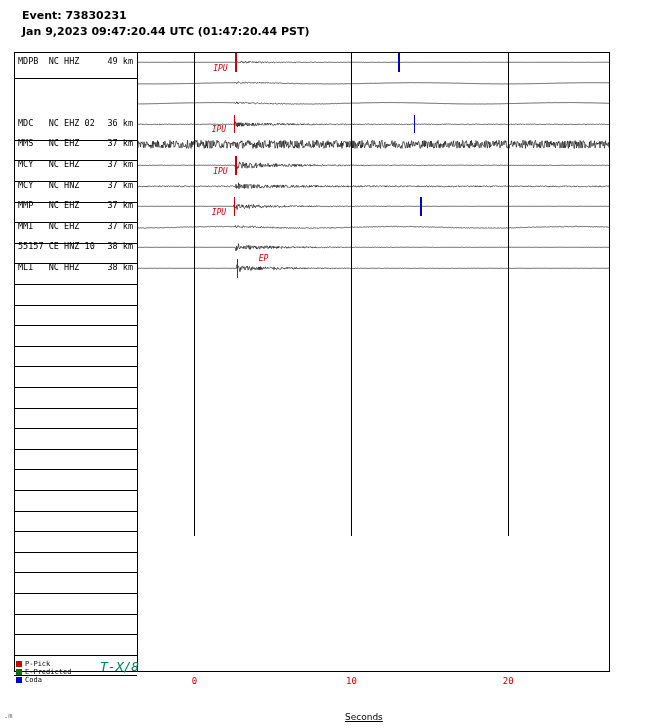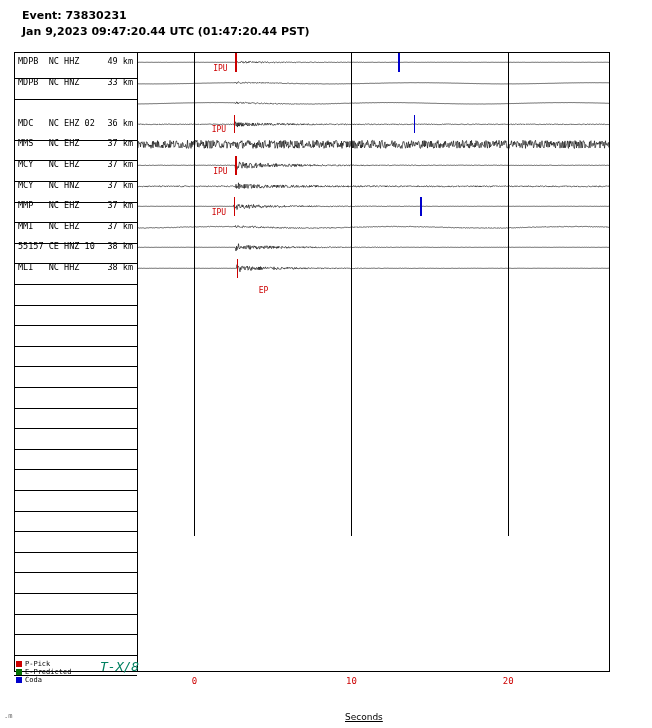--- a/index.html
+++ b/index.html
@@ -7,21 +7,21 @@
   .title-block{position:absolute;left:22px;top:8px;}
   .title-line{font-family:"DejaVu Sans",sans-serif;font-size:11px;font-weight:bold;line-height:16px;white-space:pre;}
   
   #plot-frame{position:absolute;left:14px;top:52px;width:596px;height:620px;border:1px solid #000;box-sizing:border-box;}
   
   #label-col{position:absolute;left:14px;top:52px;width:124px;height:620px;border-right:1px solid #000;box-sizing:border-box;}
   .ch-row{position:absolute;left:0;width:123px;height:27px;border-bottom:1px solid #000;box-sizing:border-box;}
   .ch-label{position:absolute;left:4px;top:4px;font-size:8.5px;white-space:pre;letter-spacing:0px;}
   .ch-dist{position:absolute;right:4px;top:4px;font-size:8.5px;white-space:pre;}
   
-  #trace-area{position:absolute;left:138px;top:52px;width:472px;height:484px;overflow:hidden;}
+  #trace-area{position:absolute;left:138px;top:52px;width:472px;height:484px;overflow:hidden;font-style:italic;}
   .vline{position:absolute;top:0;width:1px;height:620px;background:#000;}
   .trace-svg{position:absolute;left:0;}
   .pick-line{position:absolute;width:1.5px;}
   .pick-text{position:absolute;font-size:8px;color:#cc0000;font-family:"DejaVu Sans Mono",monospace;}
   
   .tick-label{position:absolute;font-size:9px;color:#cc0000;font-family:"DejaVu Sans Mono",monospace;}
   #x-axis-title{position:absolute;font-size:9px;color:#000;font-family:"DejaVu Sans",sans-serif;text-decoration:underline;}
   #tx8{position:absolute;font-size:13px;color:#008060;font-style:italic;}
   
   #legend{position:absolute;left:16px;top:660px;width:60px;}
@@ -37,24 +37,20 @@
   <div class="title-line">Event: 73830231</div>
   <div class="title-line">Jan 9,2023 09:47:20.44 UTC (01:47:20.44 PST)</div>
 </div>
 
 <div id="plot-frame"></div>
 
 <div id="label-col">
     <div class="ch-row" style="top: 0px;">
       <span class="ch-label">MDPB  NC HHZ</span>
       <span class="ch-dist">49 km</span>
-    </div>
-    <div class="ch-row" style="top: 20.6px;">
-      <span class="ch-label">MDPB  NC HNZ</span>
-      <span class="ch-dist">33 km</span>
     </div>
     <div class="ch-row" style="top: 61.8px;">
       <span class="ch-label">MDC   NC EHZ 02</span>
       <span class="ch-dist">36 km</span>
     </div>
     <div class="ch-row" style="top: 82.4px;">
       <span class="ch-label">MMS   NC EHZ</span>
       <span class="ch-dist">37 km</span>
     </div>
     <div class="ch-row" style="top: 103px;">
@@ -144,21 +140,21 @@
     <svg width="472" height="20.6" class="trace-svg" style="top: 164.8px;">
       <path d="M0.0,11.30L0.5,10.83L1.0,10.88L1.5,11.14L2.0,11.27L2.5,10.89L3.0,11.08L3.5,10.99L4.0,10.85L4.5,10.85L5.0,10.93L5.5,10.88L6.0,11.05L6.5,11.27L7.0,10.85L7.5,11.21L8.0,11.16L8.5,10.88L9.0,10.98L9.5,10.81L10.0,10.91L10.5,10.96L11.0,11.13L11.5,10.67L12.0,10.74L12.5,10.64L13.0,11.01L13.5,10.64L14.0,10.91L14.5,10.92L15.0,11.07L15.5,10.77L16.0,10.72L16.5,10.91L17.0,10.66L17.5,10.57L18.0,10.97L18.5,10.57L19.0,10.69L19.5,10.79L20.0,10.66L20.5,10.88L21.0,10.80L21.5,10.87L22.0,10.91L22.5,10.52L23.0,10.72L23.5,10.63L24.0,10.65L24.5,10.88L25.0,10.53L25.5,10.89L26.0,10.48L26.5,10.48L27.0,10.76L27.5,10.65L28.0,10.70L28.5,10.45L29.0,10.72L29.5,10.38L30.0,10.68L30.5,10.37L31.0,10.25L31.5,10.64L32.0,10.70L32.5,10.68L33.0,10.26L33.5,10.29L34.0,10.29L34.5,10.59L35.0,10.57L35.5,10.67L36.0,10.48L36.5,10.40L37.0,10.63L37.5,10.61L38.0,10.30L38.5,10.36L39.0,10.07L39.5,10.15L40.0,10.43L40.5,10.02L41.0,10.56L41.5,10.37L42.0,10.15L42.5,9.95L43.0,10.22L43.5,9.99L44.0,10.43L44.5,10.26L45.0,9.95L45.5,9.95L46.0,10.23L46.5,9.86L47.0,9.89L47.5,9.84L48.0,10.17L48.5,10.06L49.0,9.96L49.5,9.85L50.0,10.04L50.5,10.19L51.0,10.17L51.5,9.88L52.0,9.78L52.5,9.73L53.0,10.08L53.5,10.00L54.0,9.86L54.5,10.20L55.0,9.82L55.5,10.01L56.0,9.83L56.5,9.70L57.0,10.04L57.5,9.68L58.0,10.01L58.5,10.06L59.0,9.90L59.5,9.92L60.0,9.97L60.5,9.90L61.0,9.89L61.5,9.61L62.0,9.74L62.5,9.63L63.0,9.47L63.5,9.87L64.0,9.56L64.5,9.68L65.0,9.65L65.5,9.96L66.0,9.63L66.5,9.80L67.0,9.71L67.5,9.80L68.0,9.54L68.5,9.86L69.0,9.51L69.5,9.56L70.0,9.45L70.5,9.37L71.0,9.75L71.5,9.88L72.0,9.41L72.5,9.33L73.0,9.54L73.5,9.44L74.0,9.62L74.5,9.46L75.0,9.73L75.5,9.55L76.0,9.34L76.5,9.56L77.0,9.33L77.5,9.82L78.0,9.35L78.5,9.36L79.0,9.51L79.5,9.62L80.0,9.68L80.5,9.73L81.0,9.35L81.5,9.37L82.0,9.28L82.5,9.62L83.0,9.27L83.5,9.39L84.0,9.61L84.5,9.81L85.0,9.66L85.5,9.73L86.0,9.52L86.5,9.62L87.0,9.81L87.5,9.45L88.0,9.32L88.5,9.46L89.0,9.39L89.5,9.44L90.0,9.58L90.5,9.36L91.0,9.33L91.5,9.75L92.0,9.35L92.5,9.68L93.0,9.55L93.5,9.78L94.0,9.48L94.5,9.71L95.0,9.52L95.5,9.47L96.0,9.46L96.5,9.51L97.0,9.80L97.5,8.55L98.0,10.36L98.5,10.44L99.0,10.43L99.5,9.50L100.0,8.48L100.5,9.43L101.0,10.23L101.5,9.77L102.0,9.72L102.5,10.35L103.0,10.54L103.5,10.21L104.0,10.56L104.5,10.65L105.0,8.77L105.5,9.14L106.0,9.18L106.5,10.12L107.0,10.10L107.5,9.49L108.0,9.52L108.5,9.99L109.0,9.96L109.5,10.03L110.0,10.21L110.5,9.92L111.0,10.68L111.5,9.85L112.0,9.24L112.5,10.43L113.0,9.90L113.5,9.10L114.0,9.61L114.5,9.19L115.0,9.28L115.5,10.73L116.0,10.38L116.5,9.37L117.0,9.49L117.5,9.36L118.0,9.68L118.5,10.86L119.0,10.24L119.5,10.00L120.0,10.54L120.5,10.70L121.0,10.80L121.5,10.70L122.0,10.14L122.5,10.87L123.0,9.49L123.5,9.76L124.0,10.04L124.5,10.25L125.0,10.92L125.5,9.93L126.0,9.90L126.5,10.88L127.0,10.60L127.5,10.15L128.0,10.77L128.5,10.35L129.0,10.75L129.5,10.32L130.0,9.70L130.5,10.40L131.0,10.55L131.5,10.63L132.0,10.83L132.5,10.67L133.0,9.79L133.5,10.34L134.0,11.09L134.5,11.12L135.0,9.85L135.5,10.22L136.0,10.39L136.5,10.63L137.0,10.67L137.5,10.93L138.0,10.58L138.5,10.81L139.0,11.13L139.5,10.28L140.0,11.18L140.5,10.52L141.0,10.80L141.5,11.06L142.0,11.04L142.5,11.23L143.0,10.38L143.5,11.29L144.0,10.97L144.5,10.42L145.0,10.66L145.5,10.81L146.0,11.22L146.5,10.27L147.0,10.46L147.5,10.27L148.0,11.10L148.5,11.06L149.0,10.92L149.5,10.47L150.0,11.08L150.5,11.39L151.0,10.74L151.5,11.19L152.0,10.51L152.5,11.20L153.0,11.38L153.5,10.62L154.0,10.68L154.5,10.84L155.0,10.53L155.5,10.96L156.0,10.51L156.5,11.40L157.0,11.08L157.5,10.99L158.0,10.71L158.5,11.47L159.0,11.10L159.5,10.62L160.0,11.27L160.5,11.34L161.0,10.57L161.5,10.53L162.0,11.42L162.5,11.24L163.0,10.74L163.5,10.95L164.0,10.96L164.5,11.27L165.0,11.06L165.5,10.90L166.0,11.50L166.5,11.00L167.0,11.12L167.5,11.04L168.0,10.66L168.5,10.70L169.0,10.60L169.5,10.68L170.0,10.59L170.5,10.96L171.0,11.41L171.5,11.41L172.0,10.94L172.5,11.03L173.0,11.33L173.5,11.08L174.0,11.36L174.5,11.32L175.0,11.39L175.5,10.94L176.0,11.43L176.5,10.70L177.0,10.62L177.5,10.96L178.0,11.36L178.5,10.89L179.0,11.46L179.5,11.09L180.0,10.90L180.5,11.39L181.0,11.00L181.5,10.82L182.0,10.79L182.5,10.78L183.0,10.87L183.5,10.62L184.0,10.91L184.5,10.72L185.0,11.29L185.5,10.90L186.0,10.77L186.5,10.69L187.0,10.97L187.5,10.62L188.0,11.02L188.5,11.18L189.0,10.96L189.5,10.64L190.0,10.96L190.5,10.58L191.0,11.25L191.5,10.93L192.0,10.85L192.5,11.12L193.0,11.10L193.5,10.44L194.0,11.20L194.5,10.51L195.0,10.81L195.5,10.75L196.0,10.58L196.5,10.89L197.0,11.03L197.5,11.10L198.0,11.09L198.5,10.75L199.0,10.88L199.5,10.35L200.0,10.92L200.5,10.54L201.0,10.71L201.5,10.55L202.0,10.71L202.5,10.76L203.0,10.90L203.5,10.90L204.0,10.80L204.5,10.69L205.0,10.38L205.5,10.68L206.0,10.66L206.5,10.29L207.0,10.45L207.5,10.30L208.0,10.23L208.5,10.35L209.0,10.81L209.5,10.22L210.0,10.36L210.5,10.48L211.0,10.73L211.5,10.53L212.0,10.41L212.5,10.25L213.0,10.27L213.5,10.05L214.0,10.46L214.5,10.06L215.0,10.25L215.5,10.36L216.0,10.11L216.5,10.06L217.0,10.47L217.5,9.94L218.0,10.08L218.5,9.90L219.0,10.42L219.5,10.08L220.0,10.17L220.5,10.42L221.0,9.91L221.5,10.01L222.0,10.15L222.5,10.06L223.0,10.00L223.5,10.13L224.0,10.22L224.5,10.35L225.0,9.83L225.5,10.01L226.0,10.12L226.5,9.93L227.0,9.76L227.5,10.16L228.0,9.70L228.5,9.98L229.0,9.64L229.5,9.68L230.0,10.18L230.5,9.98L231.0,10.20L231.5,9.67L232.0,9.99L232.5,9.99L233.0,9.69L233.5,9.86L234.0,10.12L234.5,9.94L235.0,9.86L235.5,9.50L236.0,10.01L236.5,9.74L237.0,9.47L237.5,9.73L238.0,9.70L238.5,9.67L239.0,9.74L239.5,9.95L240.0,9.84L240.5,9.44L241.0,9.45L241.5,9.78L242.0,9.68L242.5,9.72L243.0,9.64L243.5,9.50L244.0,9.66L244.5,9.38L245.0,9.77L245.5,9.63L246.0,9.64L246.5,9.71L247.0,9.80L247.5,9.76L248.0,9.76L248.5,9.31L249.0,9.91L249.5,9.29L250.0,9.74L250.5,9.44L251.0,9.60L251.5,9.63L252.0,9.58L252.5,9.64L253.0,9.55L253.5,9.29L254.0,9.45L254.5,9.76L255.0,9.64L255.5,9.29L256.0,9.32L256.5,9.34L257.0,9.70L257.5,9.41L258.0,9.86L258.5,9.41L259.0,9.57L259.5,9.85L260.0,9.67L260.5,9.38L261.0,9.53L261.5,9.66L262.0,9.50L262.5,9.56L263.0,9.30L263.5,9.72L264.0,9.30L264.5,9.58L265.0,9.41L265.5,9.74L266.0,9.53L266.5,9.73L267.0,9.44L267.5,9.85L268.0,9.82L268.5,9.54L269.0,9.82L269.5,9.50L270.0,9.80L270.5,9.90L271.0,9.36L271.5,9.39L272.0,9.56L272.5,9.32L273.0,9.74L273.5,9.57L274.0,9.41L274.5,9.52L275.0,9.76L275.5,9.66L276.0,9.49L276.5,9.79L277.0,9.77L277.5,9.89L278.0,9.41L278.5,9.95L279.0,9.88L279.5,9.57L280.0,9.96L280.5,9.96L281.0,9.62L281.5,9.88L282.0,9.80L282.5,9.49L283.0,9.93L283.5,9.77L284.0,9.89L284.5,9.92L285.0,9.84L285.5,10.10L286.0,9.76L286.5,9.58L287.0,9.78L287.5,10.08L288.0,9.86L288.5,9.71L289.0,10.08L289.5,9.82L290.0,9.89L290.5,9.94L291.0,9.89L291.5,10.14L292.0,9.75L292.5,9.99L293.0,9.93L293.5,10.11L294.0,9.86L294.5,9.90L295.0,10.29L295.5,9.92L296.0,9.94L296.5,9.92L297.0,10.31L297.5,10.38L298.0,10.17L298.5,10.19L299.0,10.24L299.5,10.26L300.0,10.46L300.5,10.27L301.0,9.93L301.5,10.22L302.0,10.14L302.5,10.11L303.0,10.47L303.5,10.05L304.0,10.10L304.5,10.04L305.0,10.39L305.5,10.57L306.0,10.62L306.5,10.42L307.0,10.55L307.5,10.43L308.0,10.12L308.5,10.40L309.0,10.70L309.5,10.64L310.0,10.38L310.5,10.26L311.0,10.38L311.5,10.38L312.0,10.60L312.5,10.46L313.0,10.44L313.5,10.76L314.0,10.63L314.5,10.47L315.0,10.43L315.5,10.81L316.0,10.89L316.5,10.85L317.0,10.42L317.5,10.50L318.0,10.94L318.5,10.71L319.0,10.84L319.5,10.53L320.0,10.99L320.5,10.57L321.0,10.65L321.5,10.80L322.0,10.61L322.5,10.74L323.0,10.72L323.5,10.94L324.0,10.54L324.5,11.08L325.0,11.09L325.5,10.70L326.0,10.63L326.5,10.59L327.0,11.08L327.5,11.14L328.0,10.65L328.5,10.66L329.0,10.98L329.5,10.96L330.0,10.71L330.5,10.73L331.0,10.91L331.5,11.14L332.0,10.90L332.5,10.74L333.0,11.20L333.5,10.76L334.0,11.10L334.5,10.68L335.0,10.79L335.5,11.00L336.0,11.06L336.5,11.06L337.0,11.20L337.5,10.89L338.0,10.74L338.5,10.88L339.0,10.74L339.5,10.74L340.0,10.97L340.5,10.90L341.0,11.19L341.5,11.23L342.0,11.05L342.5,11.05L343.0,11.07L343.5,10.79L344.0,10.75L344.5,10.93L345.0,11.12L345.5,10.99L346.0,11.33L346.5,11.26L347.0,11.13L347.5,10.93L348.0,11.22L348.5,10.92L349.0,10.77L349.5,11.30L350.0,10.77L350.5,10.76L351.0,11.06L351.5,10.98L352.0,10.80L352.5,11.18L353.0,10.95L353.5,11.01L354.0,10.81L354.5,11.30L355.0,11.21L355.5,11.04L356.0,10.89L356.5,10.76L357.0,10.82L357.5,10.97L358.0,10.89L358.5,11.26L359.0,10.71L359.5,11.15L360.0,11.19L360.5,10.92L361.0,10.90L361.5,11.24L362.0,10.91L362.5,10.72L363.0,10.99L363.5,11.21L364.0,11.15L364.5,11.20L365.0,11.20L365.5,11.03L366.0,10.76L366.5,11.03L367.0,10.68L367.5,11.16L368.0,11.11L368.5,10.73L369.0,10.57L369.5,11.04L370.0,10.94L370.5,10.67L371.0,10.63L371.5,10.66L372.0,11.05L372.5,10.51L373.0,10.91L373.5,10.86L374.0,10.90L374.5,10.90L375.0,10.52L375.5,10.91L376.0,10.52L376.5,10.69L377.0,10.79L377.5,10.94L378.0,10.53L378.5,10.53L379.0,10.73L379.5,10.68L380.0,10.80L380.5,10.56L381.0,10.82L381.5,10.77L382.0,10.78L382.5,10.30L383.0,10.37L383.5,10.69L384.0,10.75L384.5,10.29L385.0,10.69L385.5,10.54L386.0,10.46L386.5,10.52L387.0,10.48L387.5,10.51L388.0,10.44L388.5,10.45L389.0,10.38L389.5,10.36L390.0,10.45L390.5,10.15L391.0,10.43L391.5,10.11L392.0,10.07L392.5,10.30L393.0,10.42L393.5,10.54L394.0,10.19L394.5,9.98L395.0,10.36L395.5,9.92L396.0,10.02L396.5,10.23L397.0,10.30L397.5,10.41L398.0,10.34L398.5,9.88L399.0,9.86L399.5,10.06L400.0,10.03L400.5,10.12L401.0,10.05L401.5,10.06L402.0,10.13L402.5,10.09L403.0,9.90L403.5,10.04L404.0,9.77L404.5,9.78L405.0,9.89L405.5,9.95L406.0,9.91L406.5,9.84L407.0,9.66L407.5,9.71L408.0,9.62L408.5,10.13L409.0,9.91L409.5,10.08L410.0,10.00L410.5,9.97L411.0,9.65L411.5,9.90L412.0,10.03L412.5,9.59L413.0,9.51L413.5,9.68L414.0,9.78L414.5,9.92L415.0,9.99L415.5,9.72L416.0,10.00L416.5,9.85L417.0,9.51L417.5,9.76L418.0,9.92L418.5,9.97L419.0,9.41L419.5,9.83L420.0,9.74L420.5,9.81L421.0,9.46L421.5,9.39L422.0,9.75L422.5,9.65L423.0,9.52L423.5,9.80L424.0,9.57L424.5,9.89L425.0,9.57L425.5,9.86L426.0,9.69L426.5,9.37L427.0,9.42L427.5,9.58L428.0,9.33L428.5,9.41L429.0,9.32L429.5,9.57L430.0,9.79L430.5,9.83L431.0,9.78L431.5,9.44L432.0,9.64L432.5,9.64L433.0,9.72L433.5,9.79L434.0,9.70L434.5,9.74L435.0,9.59L435.5,9.68L436.0,9.27L436.5,9.55L437.0,9.59L437.5,9.31L438.0,9.64L438.5,9.30L439.0,9.54L439.5,9.51L440.0,9.49L440.5,9.76L441.0,9.82L441.5,9.61L442.0,9.82L442.5,9.52L443.0,9.86L443.5,9.31L444.0,9.63L444.5,9.75L445.0,9.45L445.5,9.49L446.0,9.43L446.5,9.45L447.0,9.80L447.5,9.40L448.0,9.88L448.5,9.41L449.0,9.89L449.5,9.51L450.0,9.83L450.5,9.79L451.0,9.86L451.5,9.42L452.0,9.81L452.5,9.88L453.0,9.46L453.5,9.53L454.0,9.74L454.5,9.97L455.0,9.94L455.5,9.86L456.0,9.72L456.5,9.62L457.0,9.93L457.5,9.86L458.0,9.92L458.5,9.59L459.0,9.73L459.5,9.92L460.0,9.59L460.5,9.65L461.0,9.88L461.5,9.96L462.0,9.96L462.5,9.73L463.0,9.78L463.5,9.82L464.0,10.03L464.5,9.71L465.0,9.90L465.5,10.10L466.0,10.14L466.5,10.02L467.0,10.23L467.5,9.75L468.0,10.26L468.5,9.86L469.0,10.29L469.5,10.07L470.0,9.87L470.5,10.34L471.0,9.89L471.5,10.09L472.0,10.23" fill="none" stroke="#000" stroke-width="0.6"></path>
     </svg>
     <svg width="472" height="20.6" class="trace-svg" style="top: 185.4px;">
       <path d="M0.0,10.31L0.5,10.40L1.0,10.25L1.5,10.23L2.0,10.30L2.5,10.40L3.0,10.40L3.5,10.32L4.0,10.27L4.5,10.38L5.0,10.23L5.5,10.40L6.0,10.28L6.5,10.19L7.0,10.38L7.5,10.19L8.0,10.25L8.5,10.32L9.0,10.25L9.5,10.32L10.0,10.21L10.5,10.26L11.0,10.24L11.5,10.38L12.0,10.29L12.5,10.41L13.0,10.34L13.5,10.32L14.0,10.35L14.5,10.38L15.0,10.28L15.5,10.40L16.0,10.25L16.5,10.32L17.0,10.27L17.5,10.28L18.0,10.38L18.5,10.25L19.0,10.38L19.5,10.35L20.0,10.30L20.5,10.29L21.0,10.40L21.5,10.35L22.0,10.33L22.5,10.37L23.0,10.40L23.5,10.31L24.0,10.27L24.5,10.20L25.0,10.31L25.5,10.32L26.0,10.19L26.5,10.26L27.0,10.21L27.5,10.27L28.0,10.26L28.5,10.32L29.0,10.22L29.5,10.21L30.0,10.38L30.5,10.38L31.0,10.21L31.5,10.19L32.0,10.34L32.5,10.33L33.0,10.39L33.5,10.36L34.0,10.28L34.5,10.33L35.0,10.30L35.5,10.34L36.0,10.20L36.5,10.23L37.0,10.24L37.5,10.34L38.0,10.36L38.5,10.31L39.0,10.40L39.5,10.34L40.0,10.40L40.5,10.20L41.0,10.28L41.5,10.41L42.0,10.38L42.5,10.29L43.0,10.26L43.5,10.21L44.0,10.20L44.5,10.33L45.0,10.29L45.5,10.27L46.0,10.25L46.5,10.38L47.0,10.34L47.5,10.35L48.0,10.33L48.5,10.19L49.0,10.28L49.5,10.19L50.0,10.23L50.5,10.20L51.0,10.35L51.5,10.26L52.0,10.20L52.5,10.30L53.0,10.25L53.5,10.34L54.0,10.38L54.5,10.38L55.0,10.37L55.5,10.29L56.0,10.24L56.5,10.35L57.0,10.33L57.5,10.19L58.0,10.37L58.5,10.25L59.0,10.32L59.5,10.36L60.0,10.24L60.5,10.25L61.0,10.36L61.5,10.21L62.0,10.39L62.5,10.31L63.0,10.25L63.5,10.21L64.0,10.22L64.5,10.33L65.0,10.37L65.5,10.39L66.0,10.33L66.5,10.32L67.0,10.20L67.5,10.34L68.0,10.26L68.5,10.31L69.0,10.39L69.5,10.36L70.0,10.37L70.5,10.31L71.0,10.37L71.5,10.31L72.0,10.22L72.5,10.28L73.0,10.36L73.5,10.34L74.0,10.22L74.5,10.30L75.0,10.35L75.5,10.27L76.0,10.24L76.5,10.34L77.0,10.27L77.5,10.22L78.0,10.37L78.5,10.21L79.0,10.20L79.5,10.39L80.0,10.31L80.5,10.24L81.0,10.36L81.5,10.22L82.0,10.30L82.5,10.38L83.0,10.33L83.5,10.27L84.0,10.36L84.5,10.25L85.0,10.22L85.5,10.29L86.0,10.27L86.5,10.21L87.0,10.22L87.5,10.36L88.0,10.41L88.5,10.29L89.0,10.23L89.5,10.38L90.0,10.35L90.5,10.33L91.0,10.25L91.5,10.23L92.0,10.22L92.5,10.34L93.0,10.33L93.5,10.33L94.0,10.38L94.5,10.31L95.0,10.32L95.5,10.32L96.0,10.34L96.5,10.31L97.0,10.39L97.5,11.07L98.0,14.03L98.5,9.20L99.0,12.80L99.5,10.43L100.0,10.48L100.5,6.68L101.0,10.61L101.5,11.98L102.0,10.62L102.5,10.70L103.0,9.16L103.5,10.54L104.0,10.20L104.5,10.42L105.0,11.36L105.5,9.51L106.0,11.61L106.5,9.82L107.0,8.98L107.5,10.39L108.0,12.07L108.5,9.41L109.0,8.40L109.5,8.95L110.0,10.52L110.5,8.42L111.0,11.51L111.5,12.26L112.0,8.48L112.5,12.32L113.0,10.01L113.5,10.26L114.0,9.05L114.5,9.32L115.0,10.76L115.5,11.29L116.0,8.77L116.5,10.00L117.0,9.12L117.5,10.73L118.0,9.45L118.5,12.12L119.0,10.29L119.5,11.69L120.0,11.42L120.5,10.45L121.0,9.27L121.5,11.97L122.0,11.81L122.5,10.10L123.0,9.04L123.5,10.52L124.0,9.40L124.5,10.21L125.0,10.92L125.5,9.79L126.0,11.83L126.5,9.51L127.0,8.82L127.5,9.98L128.0,10.88L128.5,8.93L129.0,8.80L129.5,9.11L130.0,11.66L130.5,10.58L131.0,11.18L131.5,8.96L132.0,11.01L132.5,9.30L133.0,8.93L133.5,11.64L134.0,10.99L134.5,9.68L135.0,8.99L135.5,11.32L136.0,9.23L136.5,10.99L137.0,10.36L137.5,10.39L138.0,9.75L138.5,11.43L139.0,9.87L139.5,11.18L140.0,9.26L140.5,11.09L141.0,9.45L141.5,10.00L142.0,10.38L142.5,10.90L143.0,11.17L143.5,11.43L144.0,9.20L144.5,10.20L145.0,10.45L145.5,10.26L146.0,10.76L146.5,10.81L147.0,9.74L147.5,9.71L148.0,9.70L148.5,11.27L149.0,10.10L149.5,10.82L150.0,11.26L150.5,9.79L151.0,9.76L151.5,11.03L152.0,11.21L152.5,10.80L153.0,9.89L153.5,10.31L154.0,9.91L154.5,9.55L155.0,10.36L155.5,9.55L156.0,9.61L156.5,10.87L157.0,10.09L157.5,10.71L158.0,10.69L158.5,10.21L159.0,9.67L159.5,10.46L160.0,10.85L160.5,10.24L161.0,9.59L161.5,10.60L162.0,10.99L162.5,10.16L163.0,10.14L163.5,9.92L164.0,10.68L164.5,10.33L165.0,9.54L165.5,10.63L166.0,9.79L166.5,10.96L167.0,10.73L167.5,10.25L168.0,10.59L168.5,9.63L169.0,9.86L169.5,10.41L170.0,9.74L170.5,10.59L171.0,10.52L171.5,9.89L172.0,9.76L172.5,9.67L173.0,10.75L173.5,10.47L174.0,9.80L174.5,10.71L175.0,10.69L175.5,9.95L176.0,10.69L176.5,10.09L177.0,10.89L177.5,9.90L178.0,9.74L178.5,10.70L179.0,10.51L179.5,10.79L180.0,10.22L180.5,10.31L181.0,10.44L181.5,10.63L182.0,10.82L182.5,10.52L183.0,10.09L183.5,10.06L184.0,10.19L184.5,10.65L185.0,10.63L185.5,9.96L186.0,10.71L186.5,10.58L187.0,10.12L187.5,10.38L188.0,10.44L188.5,10.64L189.0,10.47L189.5,10.19L190.0,10.12L190.5,10.53L191.0,9.86L191.5,9.85L192.0,10.03L192.5,9.88L193.0,10.22L193.5,10.64L194.0,10.45L194.5,10.24L195.0,9.98L195.5,10.03L196.0,10.67L196.5,10.08L197.0,10.28L197.5,9.88L198.0,10.72L198.5,10.50L199.0,10.59L199.5,10.22L200.0,10.21L200.5,9.94L201.0,10.67L201.5,10.02L202.0,10.18L202.5,10.05L203.0,10.24L203.5,9.90L204.0,10.46L204.5,10.41L205.0,9.99L205.5,10.44L206.0,10.11L206.5,10.67L207.0,10.16L207.5,9.99L208.0,10.61L208.5,10.02L209.0,10.15L209.5,10.40L210.0,10.54L210.5,10.28L211.0,10.32L211.5,10.40L212.0,10.27L212.5,10.15L213.0,10.09L213.5,10.23L214.0,10.00L214.5,10.50L215.0,10.11L215.5,10.44L216.0,10.16L216.5,10.30L217.0,10.56L217.5,10.10L218.0,9.98L218.5,10.31L219.0,10.29L219.5,10.19L220.0,10.08L220.5,10.57L221.0,10.16L221.5,10.13L222.0,10.20L222.5,10.56L223.0,10.31L223.5,10.26L224.0,10.48L224.5,10.18L225.0,10.12L225.5,10.26L226.0,10.58L226.5,10.12L227.0,10.58L227.5,10.20L228.0,10.05L228.5,10.55L229.0,10.22L229.5,10.36L230.0,10.53L230.5,10.21L231.0,10.51L231.5,10.36L232.0,10.06L232.5,10.56L233.0,10.39L233.5,10.45L234.0,10.26L234.5,10.13L235.0,10.10L235.5,10.37L236.0,10.30L236.5,10.13L237.0,10.28L237.5,10.05L238.0,10.23L238.5,10.51L239.0,10.40L239.5,10.07L240.0,10.10L240.5,10.52L241.0,10.45L241.5,10.16L242.0,10.29L242.5,10.53L243.0,10.12L243.5,10.24L244.0,10.43L244.5,10.38L245.0,10.14L245.5,10.41L246.0,10.39L246.5,10.34L247.0,10.41L247.5,10.49L248.0,10.29L248.5,10.09L249.0,10.23L249.5,10.26L250.0,10.15L250.5,10.39L251.0,10.24L251.5,10.43L252.0,10.50L252.5,10.13L253.0,10.24L253.5,10.23L254.0,10.33L254.5,10.50L255.0,10.35L255.5,10.42L256.0,10.31L256.5,10.36L257.0,10.48L257.5,10.34L258.0,10.40L258.5,10.18L259.0,10.20L259.5,10.26L260.0,10.35L260.5,10.26L261.0,10.29L261.5,10.44L262.0,10.41L262.5,10.13L263.0,10.24L263.5,10.14L264.0,10.22L264.5,10.39L265.0,10.43L265.5,10.31L266.0,10.37L266.5,10.27L267.0,10.14L267.5,10.31L268.0,10.17L268.5,10.21L269.0,10.27L269.5,10.20L270.0,10.29L270.5,10.21L271.0,10.29L271.5,10.35L272.0,10.42L272.5,10.30L273.0,10.13L273.5,10.24L274.0,10.20L274.5,10.31L275.0,10.26L275.5,10.20L276.0,10.47L276.5,10.23L277.0,10.33L277.5,10.42L278.0,10.20L278.5,10.32L279.0,10.44L279.5,10.26L280.0,10.26L280.5,10.28L281.0,10.18L281.5,10.46L282.0,10.39L282.5,10.37L283.0,10.20L283.5,10.21L284.0,10.44L284.5,10.32L285.0,10.40L285.5,10.23L286.0,10.27L286.5,10.15L287.0,10.40L287.5,10.16L288.0,10.27L288.5,10.31L289.0,10.37L289.5,10.18L290.0,10.21L290.5,10.30L291.0,10.23L291.5,10.34L292.0,10.19L292.5,10.41L293.0,10.37L293.5,10.37L294.0,10.26L294.5,10.19L295.0,10.16L295.5,10.40L296.0,10.21L296.5,10.43L297.0,10.42L297.5,10.42L298.0,10.19L298.5,10.45L299.0,10.39L299.5,10.42L300.0,10.39L300.5,10.32L301.0,10.19L301.5,10.44L302.0,10.34L302.5,10.34L303.0,10.36L303.5,10.34L304.0,10.20L304.5,10.22L305.0,10.34L305.5,10.25L306.0,10.41L306.5,10.31L307.0,10.28L307.5,10.25L308.0,10.39L308.5,10.44L309.0,10.43L309.5,10.23L310.0,10.23L310.5,10.21L311.0,10.21L311.5,10.44L312.0,10.24L312.5,10.24L313.0,10.24L313.5,10.25L314.0,10.20L314.5,10.32L315.0,10.30L315.5,10.35L316.0,10.33L316.5,10.37L317.0,10.35L317.5,10.27L318.0,10.20L318.5,10.41L319.0,10.28L319.5,10.27L320.0,10.43L320.5,10.40L321.0,10.25L321.5,10.43L322.0,10.39L322.5,10.30L323.0,10.21L323.5,10.17L324.0,10.22L324.5,10.26L325.0,10.41L325.5,10.38L326.0,10.18L326.5,10.42L327.0,10.23L327.5,10.21L328.0,10.24L328.5,10.20L329.0,10.42L329.5,10.37L330.0,10.39L330.5,10.30L331.0,10.31L331.5,10.18L332.0,10.42L332.5,10.25L333.0,10.31L333.5,10.43L334.0,10.38L334.5,10.42L335.0,10.25L335.5,10.40L336.0,10.35L336.5,10.30L337.0,10.27L337.5,10.27L338.0,10.41L338.5,10.30L339.0,10.23L339.5,10.38L340.0,10.20L340.5,10.31L341.0,10.28L341.5,10.29L342.0,10.24L342.5,10.26L343.0,10.40L343.5,10.41L344.0,10.39L344.5,10.37L345.0,10.31L345.5,10.39L346.0,10.32L346.5,10.24L347.0,10.20L347.5,10.29L348.0,10.34L348.5,10.29L349.0,10.29L349.5,10.32L350.0,10.32L350.5,10.37L351.0,10.18L351.5,10.26L352.0,10.40L352.5,10.40L353.0,10.38L353.5,10.21L354.0,10.38L354.5,10.34L355.0,10.42L355.5,10.28L356.0,10.36L356.5,10.30L357.0,10.40L357.5,10.34L358.0,10.42L358.5,10.31L359.0,10.18L359.5,10.21L360.0,10.30L360.5,10.38L361.0,10.23L361.5,10.19L362.0,10.27L362.5,10.33L363.0,10.35L363.5,10.29L364.0,10.19L364.5,10.42L365.0,10.21L365.5,10.19L366.0,10.30L366.5,10.37L367.0,10.21L367.5,10.23L368.0,10.19L368.5,10.41L369.0,10.37L369.5,10.23L370.0,10.26L370.5,10.30L371.0,10.41L371.5,10.20L372.0,10.29L372.5,10.38L373.0,10.20L373.5,10.24L374.0,10.38L374.5,10.22L375.0,10.23L375.5,10.33L376.0,10.20L376.5,10.36L377.0,10.39L377.5,10.27L378.0,10.24L378.5,10.27L379.0,10.27L379.5,10.28L380.0,10.24L380.5,10.28L381.0,10.31L381.5,10.22L382.0,10.25L382.5,10.27L383.0,10.38L383.5,10.36L384.0,10.30L384.5,10.22L385.0,10.24L385.5,10.27L386.0,10.35L386.5,10.27L387.0,10.37L387.5,10.34L388.0,10.31L388.5,10.22L389.0,10.23L389.5,10.26L390.0,10.32L390.5,10.31L391.0,10.36L391.5,10.20L392.0,10.21L392.5,10.25L393.0,10.28L393.5,10.40L394.0,10.19L394.5,10.32L395.0,10.33L395.5,10.37L396.0,10.30L396.5,10.21L397.0,10.37L397.5,10.27L398.0,10.40L398.5,10.30L399.0,10.33L399.5,10.28L400.0,10.25L400.5,10.34L401.0,10.26L401.5,10.34L402.0,10.34L402.5,10.33L403.0,10.33L403.5,10.38L404.0,10.30L404.5,10.20L405.0,10.39L405.5,10.25L406.0,10.37L406.5,10.27L407.0,10.19L407.5,10.26L408.0,10.21L408.5,10.27L409.0,10.30L409.5,10.38L410.0,10.23L410.5,10.27L411.0,10.39L411.5,10.29L412.0,10.38L412.5,10.41L413.0,10.21L413.5,10.39L414.0,10.30L414.5,10.40L415.0,10.20L415.5,10.28L416.0,10.27L416.5,10.23L417.0,10.25L417.5,10.34L418.0,10.28L418.5,10.22L419.0,10.33L419.5,10.30L420.0,10.21L420.5,10.26L421.0,10.24L421.5,10.19L422.0,10.28L422.5,10.25L423.0,10.32L423.5,10.32L424.0,10.40L424.5,10.21L425.0,10.32L425.5,10.21L426.0,10.32L426.5,10.30L427.0,10.24L427.5,10.36L428.0,10.29L428.5,10.24L429.0,10.35L429.5,10.37L430.0,10.36L430.5,10.34L431.0,10.34L431.5,10.29L432.0,10.36L432.5,10.30L433.0,10.28L433.5,10.33L434.0,10.39L434.5,10.23L435.0,10.27L435.5,10.22L436.0,10.39L436.5,10.28L437.0,10.36L437.5,10.34L438.0,10.21L438.5,10.32L439.0,10.22L439.5,10.22L440.0,10.27L440.5,10.29L441.0,10.22L441.5,10.22L442.0,10.31L442.5,10.41L443.0,10.32L443.5,10.37L444.0,10.39L444.5,10.22L445.0,10.33L445.5,10.40L446.0,10.32L446.5,10.19L447.0,10.29L447.5,10.35L448.0,10.21L448.5,10.20L449.0,10.39L449.5,10.41L450.0,10.21L450.5,10.19L451.0,10.37L451.5,10.41L452.0,10.21L452.5,10.37L453.0,10.32L453.5,10.22L454.0,10.20L454.5,10.29L455.0,10.23L455.5,10.27L456.0,10.27L456.5,10.28L457.0,10.33L457.5,10.41L458.0,10.33L458.5,10.39L459.0,10.40L459.5,10.33L460.0,10.30L460.5,10.23L461.0,10.38L461.5,10.31L462.0,10.38L462.5,10.41L463.0,10.26L463.5,10.38L464.0,10.21L464.5,10.27L465.0,10.28L465.5,10.28L466.0,10.29L466.5,10.30L467.0,10.28L467.5,10.26L468.0,10.41L468.5,10.21L469.0,10.27L469.5,10.36L470.0,10.32L470.5,10.36L471.0,10.38L471.5,10.41L472.0,10.34" fill="none" stroke="#000" stroke-width="0.6"></path>
     </svg>
     <svg width="472" height="20.6" class="trace-svg" style="top: 206px;">
       <path d="M0.0,10.32L0.5,10.38L1.0,10.20L1.5,10.22L2.0,10.29L2.5,10.30L3.0,10.21L3.5,10.22L4.0,10.34L4.5,10.40L5.0,10.36L5.5,10.25L6.0,10.31L6.5,10.27L7.0,10.31L7.5,10.35L8.0,10.32L8.5,10.39L9.0,10.39L9.5,10.33L10.0,10.21L10.5,10.40L11.0,10.21L11.5,10.23L12.0,10.29L12.5,10.32L13.0,10.34L13.5,10.25L14.0,10.36L14.5,10.34L15.0,10.34L15.5,10.31L16.0,10.23L16.5,10.28L17.0,10.39L17.5,10.22L18.0,10.22L18.5,10.31L19.0,10.33L19.5,10.38L20.0,10.32L20.5,10.36L21.0,10.24L21.5,10.23L22.0,10.31L22.5,10.25L23.0,10.21L23.5,10.28L24.0,10.30L24.5,10.25L25.0,10.28L25.5,10.22L26.0,10.34L26.5,10.34L27.0,10.35L27.5,10.28L28.0,10.30L28.5,10.31L29.0,10.34L29.5,10.30L30.0,10.21L30.5,10.28L31.0,10.23L31.5,10.22L32.0,10.21L32.5,10.23L33.0,10.23L33.5,10.35L34.0,10.33L34.5,10.28L35.0,10.35L35.5,10.39L36.0,10.37L36.5,10.26L37.0,10.25L37.5,10.35L38.0,10.27L38.5,10.25L39.0,10.32L39.5,10.39L40.0,10.21L40.5,10.33L41.0,10.22L41.5,10.31L42.0,10.36L42.5,10.33L43.0,10.32L43.5,10.31L44.0,10.26L44.5,10.34L45.0,10.23L45.5,10.27L46.0,10.22L46.5,10.31L47.0,10.30L47.5,10.35L48.0,10.20L48.5,10.23L49.0,10.24L49.5,10.38L50.0,10.37L50.5,10.34L51.0,10.22L51.5,10.40L52.0,10.27L52.5,10.27L53.0,10.29L53.5,10.34L54.0,10.24L54.5,10.33L55.0,10.39L55.5,10.37L56.0,10.28L56.5,10.28L57.0,10.38L57.5,10.25L58.0,10.27L58.5,10.29L59.0,10.26L59.5,10.33L60.0,10.38L60.5,10.23L61.0,10.37L61.5,10.22L62.0,10.33L62.5,10.36L63.0,10.36L63.5,10.34L64.0,10.21L64.5,10.31L65.0,10.21L65.5,10.28L66.0,10.38L66.5,10.39L67.0,10.24L67.5,10.28L68.0,10.34L68.5,10.37L69.0,10.28L69.5,10.29L70.0,10.31L70.5,10.38L71.0,10.27L71.5,10.38L72.0,10.34L72.5,10.30L73.0,10.39L73.5,10.23L74.0,10.34L74.5,10.21L75.0,10.32L75.5,10.27L76.0,10.35L76.5,10.35L77.0,10.39L77.5,10.23L78.0,10.36L78.5,10.31L79.0,10.28L79.5,10.38L80.0,10.25L80.5,10.38L81.0,10.29L81.5,10.24L82.0,10.39L82.5,10.38L83.0,10.22L83.5,10.22L84.0,10.31L84.5,10.33L85.0,10.38L85.5,10.23L86.0,10.39L86.5,10.25L87.0,10.25L87.5,10.25L88.0,10.38L88.5,10.23L89.0,10.40L89.5,10.33L90.0,10.22L90.5,10.36L91.0,10.40L91.5,10.32L92.0,10.30L92.5,10.26L93.0,10.23L93.5,10.38L94.0,10.38L94.5,10.32L95.0,10.25L95.5,10.31L96.0,10.38L96.5,10.36L97.0,10.21L97.5,10.32L98.0,10.35L98.5,10.27L99.0,6.67L99.5,10.60L100.0,8.14L100.5,8.33L101.0,9.46L101.5,11.95L102.0,13.83L102.5,9.60L103.0,11.69L103.5,8.60L104.0,8.74L104.5,8.28L105.0,10.48L105.5,10.04L106.0,8.55L106.5,9.73L107.0,12.02L107.5,9.38L108.0,8.76L108.5,8.58L109.0,9.74L109.5,8.13L110.0,12.18L110.5,11.65L111.0,8.94L111.5,8.53L112.0,11.07L112.5,11.19L113.0,12.62L113.5,9.58L114.0,11.55L114.5,8.83L115.0,9.09L115.5,10.52L116.0,10.99L116.5,9.71L117.0,11.55L117.5,10.49L118.0,11.55L118.5,9.44L119.0,10.32L119.5,10.11L120.0,11.73L120.5,8.94L121.0,11.71L121.5,9.10L122.0,12.01L122.5,8.57L123.0,11.32L123.5,9.47L124.0,11.72L124.5,10.27L125.0,10.38L125.5,9.25L126.0,10.66L126.5,10.06L127.0,10.17L127.5,8.87L128.0,10.45L128.5,10.99L129.0,10.30L129.5,9.40L130.0,10.47L130.5,10.03L131.0,10.02L131.5,9.98L132.0,9.53L132.5,9.25L133.0,9.54L133.5,9.71L134.0,9.33L134.5,10.62L135.0,10.57L135.5,11.44L136.0,8.83L136.5,11.29L137.0,11.06L137.5,10.02L138.0,11.17L138.5,11.44L139.0,11.41L139.5,9.69L140.0,9.45L140.5,10.82L141.0,11.20L141.5,11.16L142.0,10.97L142.5,11.10L143.0,11.39L143.5,9.44L144.0,9.17L144.5,9.85L145.0,10.05L145.5,10.66L146.0,9.89L146.5,11.13L147.0,10.04L147.5,10.33L148.0,9.62L148.5,9.77L149.0,10.78L149.5,9.21L150.0,10.30L150.5,9.61L151.0,10.36L151.5,9.60L152.0,9.36L152.5,10.45L153.0,10.19L153.5,9.88L154.0,9.28L154.5,10.67L155.0,10.23L155.5,11.22L156.0,11.19L156.5,9.56L157.0,10.10L157.5,11.04L158.0,9.36L158.5,9.60L159.0,10.81L159.5,9.94L160.0,10.82L160.5,10.83L161.0,10.18L161.5,10.54L162.0,9.50L162.5,9.90L163.0,10.68L163.5,10.21L164.0,11.09L164.5,10.11L165.0,10.37L165.5,10.35L166.0,9.60L166.5,11.00L167.0,10.35L167.5,9.88L168.0,11.09L168.5,10.34L169.0,10.78L169.5,10.72L170.0,9.58L170.5,9.95L171.0,10.36L171.5,10.31L172.0,10.36L172.5,10.61L173.0,9.77L173.5,9.99L174.0,10.37L174.5,10.24L175.0,9.93L175.5,10.16L176.0,10.54L176.5,10.33L177.0,10.33L177.5,10.28L178.0,10.77L178.5,10.09L179.0,10.64L179.5,9.69L180.0,10.40L180.5,10.07L181.0,10.00L181.5,10.19L182.0,9.96L182.5,9.85L183.0,10.56L183.5,10.75L184.0,9.87L184.5,10.40L185.0,9.96L185.5,10.61L186.0,10.58L186.5,9.82L187.0,9.95L187.5,10.00L188.0,10.20L188.5,10.43L189.0,9.76L189.5,10.49L190.0,10.11L190.5,10.17L191.0,10.63L191.5,10.47L192.0,10.44L192.5,10.58L193.0,10.63L193.5,10.11L194.0,9.97L194.5,10.02L195.0,10.61L195.5,9.86L196.0,10.39L196.5,10.54L197.0,9.93L197.5,10.23L198.0,10.45L198.5,9.89L199.0,9.97L199.5,10.64L200.0,10.51L200.5,10.39L201.0,10.74L201.5,10.06L202.0,10.30L202.5,10.32L203.0,10.16L203.5,10.12L204.0,9.97L204.5,10.14L205.0,10.68L205.5,10.46L206.0,9.92L206.5,10.02L207.0,10.34L207.5,10.34L208.0,10.56L208.5,9.94L209.0,10.27L209.5,10.13L210.0,10.36L210.5,10.25L211.0,10.11L211.5,10.24L212.0,10.30L212.5,10.64L213.0,10.21L213.5,10.07L214.0,10.39L214.5,10.52L215.0,10.25L215.5,10.59L216.0,10.38L216.5,10.51L217.0,10.63L217.5,10.00L218.0,10.49L218.5,10.45L219.0,10.02L219.5,10.14L220.0,10.53L220.5,9.99L221.0,10.37L221.5,10.52L222.0,10.58L222.5,10.20L223.0,10.37L223.5,10.18L224.0,10.45L224.5,10.49L225.0,10.51L225.5,10.30L226.0,10.51L226.5,10.16L227.0,10.47L227.5,10.19L228.0,10.44L228.5,10.35L229.0,10.38L229.5,10.37L230.0,10.53L230.5,10.41L231.0,10.36L231.5,10.30L232.0,10.11L232.5,10.38L233.0,10.32L233.5,10.19L234.0,10.39L234.5,10.27L235.0,10.51L235.5,10.17L236.0,10.40L236.5,10.18L237.0,10.24L237.5,10.38L238.0,10.05L238.5,10.40L239.0,10.11L239.5,10.31L240.0,10.50L240.5,10.06L241.0,10.48L241.5,10.20L242.0,10.17L242.5,10.39L243.0,10.10L243.5,10.48L244.0,10.39L244.5,10.47L245.0,10.31L245.5,10.33L246.0,10.51L246.5,10.15L247.0,10.34L247.5,10.21L248.0,10.35L248.5,10.31L249.0,10.29L249.5,10.14L250.0,10.11L250.5,10.23L251.0,10.19L251.5,10.36L252.0,10.24L252.5,10.31L253.0,10.39L253.5,10.30L254.0,10.45L254.5,10.27L255.0,10.43L255.5,10.39L256.0,10.44L256.5,10.32L257.0,10.45L257.5,10.37L258.0,10.43L258.5,10.27L259.0,10.48L259.5,10.43L260.0,10.11L260.5,10.34L261.0,10.14L261.5,10.24L262.0,10.32L262.5,10.11L263.0,10.18L263.5,10.46L264.0,10.34L264.5,10.18L265.0,10.40L265.5,10.41L266.0,10.39L266.5,10.23L267.0,10.29L267.5,10.16L268.0,10.32L268.5,10.24L269.0,10.47L269.5,10.40L270.0,10.43L270.5,10.24L271.0,10.21L271.5,10.48L272.0,10.43L272.5,10.35L273.0,10.16L273.5,10.47L274.0,10.30L274.5,10.40L275.0,10.29L275.5,10.34L276.0,10.39L276.5,10.25L277.0,10.20L277.5,10.34L278.0,10.41L278.5,10.44L279.0,10.22L279.5,10.42L280.0,10.33L280.5,10.30L281.0,10.28L281.5,10.22L282.0,10.22L282.5,10.21L283.0,10.43L283.5,10.32L284.0,10.39L284.5,10.17L285.0,10.29L285.5,10.30L286.0,10.42L286.5,10.22L287.0,10.31L287.5,10.43L288.0,10.40L288.5,10.45L289.0,10.33L289.5,10.24L290.0,10.42L290.5,10.37L291.0,10.28L291.5,10.31L292.0,10.18L292.5,10.20L293.0,10.42L293.5,10.33L294.0,10.20L294.5,10.27L295.0,10.18L295.5,10.31L296.0,10.36L296.5,10.42L297.0,10.39L297.5,10.37L298.0,10.36L298.5,10.21L299.0,10.25L299.5,10.38L300.0,10.23L300.5,10.33L301.0,10.33L301.5,10.44L302.0,10.20L302.5,10.43L303.0,10.29L303.5,10.28L304.0,10.16L304.5,10.36L305.0,10.32L305.5,10.22L306.0,10.32L306.5,10.35L307.0,10.24L307.5,10.43L308.0,10.25L308.5,10.38L309.0,10.30L309.5,10.39L310.0,10.19L310.5,10.36L311.0,10.24L311.5,10.41L312.0,10.19L312.5,10.41L313.0,10.28L313.5,10.24L314.0,10.24L314.5,10.21L315.0,10.35L315.5,10.37L316.0,10.18L316.5,10.39L317.0,10.38L317.5,10.33L318.0,10.33L318.5,10.41L319.0,10.25L319.5,10.35L320.0,10.39L320.5,10.26L321.0,10.26L321.5,10.18L322.0,10.33L322.5,10.42L323.0,10.33L323.5,10.27L324.0,10.31L324.5,10.34L325.0,10.41L325.5,10.39L326.0,10.26L326.5,10.30L327.0,10.39L327.5,10.34L328.0,10.19L328.5,10.40L329.0,10.26L329.5,10.23L330.0,10.26L330.5,10.29L331.0,10.36L331.5,10.35L332.0,10.23L332.5,10.33L333.0,10.37L333.5,10.19L334.0,10.27L334.5,10.34L335.0,10.27L335.5,10.22L336.0,10.24L336.5,10.19L337.0,10.29L337.5,10.26L338.0,10.22L338.5,10.39L339.0,10.36L339.5,10.18L340.0,10.26L340.5,10.28L341.0,10.30L341.5,10.30L342.0,10.40L342.5,10.26L343.0,10.36L343.5,10.32L344.0,10.34L344.5,10.36L345.0,10.40L345.5,10.40L346.0,10.19L346.5,10.35L347.0,10.28L347.5,10.33L348.0,10.39L348.5,10.31L349.0,10.26L349.5,10.36L350.0,10.21L350.5,10.23L351.0,10.30L351.5,10.24L352.0,10.26L352.5,10.28L353.0,10.37L353.5,10.24L354.0,10.25L354.5,10.20L355.0,10.32L355.5,10.27L356.0,10.26L356.5,10.35L357.0,10.30L357.5,10.31L358.0,10.20L358.5,10.35L359.0,10.27L359.5,10.21L360.0,10.33L360.5,10.41L361.0,10.36L361.5,10.40L362.0,10.36L362.5,10.22L363.0,10.33L363.5,10.20L364.0,10.32L364.5,10.33L365.0,10.39L365.5,10.40L366.0,10.21L366.5,10.40L367.0,10.34L367.5,10.23L368.0,10.41L368.5,10.29L369.0,10.37L369.5,10.38L370.0,10.35L370.5,10.31L371.0,10.23L371.5,10.21L372.0,10.40L372.5,10.24L373.0,10.23L373.5,10.37L374.0,10.33L374.5,10.41L375.0,10.40L375.5,10.39L376.0,10.31L376.5,10.31L377.0,10.40L377.5,10.31L378.0,10.36L378.5,10.37L379.0,10.23L379.5,10.21L380.0,10.38L380.5,10.24L381.0,10.28L381.5,10.21L382.0,10.27L382.5,10.27L383.0,10.31L383.5,10.26L384.0,10.34L384.5,10.27L385.0,10.36L385.5,10.21L386.0,10.27L386.5,10.29L387.0,10.22L387.5,10.32L388.0,10.40L388.5,10.40L389.0,10.29L389.5,10.26L390.0,10.30L390.5,10.31L391.0,10.34L391.5,10.39L392.0,10.31L392.5,10.35L393.0,10.38L393.5,10.38L394.0,10.34L394.5,10.32L395.0,10.38L395.5,10.23L396.0,10.28L396.5,10.22L397.0,10.26L397.5,10.27L398.0,10.29L398.5,10.34L399.0,10.33L399.5,10.21L400.0,10.22L400.5,10.21L401.0,10.38L401.5,10.24L402.0,10.25L402.5,10.31L403.0,10.23L403.5,10.25L404.0,10.23L404.5,10.29L405.0,10.36L405.5,10.32L406.0,10.40L406.5,10.33L407.0,10.40L407.5,10.24L408.0,10.28L408.5,10.22L409.0,10.33L409.5,10.30L410.0,10.33L410.5,10.31L411.0,10.20L411.5,10.35L412.0,10.28L412.5,10.28L413.0,10.31L413.5,10.35L414.0,10.25L414.5,10.34L415.0,10.40L415.5,10.28L416.0,10.32L416.5,10.23L417.0,10.26L417.5,10.24L418.0,10.21L418.5,10.33L419.0,10.32L419.5,10.30L420.0,10.20L420.5,10.25L421.0,10.33L421.5,10.36L422.0,10.26L422.5,10.23L423.0,10.23L423.5,10.35L424.0,10.21L424.5,10.21L425.0,10.34L425.5,10.32L426.0,10.29L426.5,10.30L427.0,10.40L427.5,10.39L428.0,10.29L428.5,10.22L429.0,10.34L429.5,10.22L430.0,10.21L430.5,10.36L431.0,10.33L431.5,10.36L432.0,10.32L432.5,10.21L433.0,10.21L433.5,10.32L434.0,10.36L434.5,10.28L435.0,10.28L435.5,10.21L436.0,10.28L436.5,10.33L437.0,10.37L437.5,10.22L438.0,10.40L438.5,10.33L439.0,10.32L439.5,10.22L440.0,10.36L440.5,10.34L441.0,10.21L441.5,10.36L442.0,10.30L442.5,10.22L443.0,10.39L443.5,10.21L444.0,10.34L444.5,10.25L445.0,10.40L445.5,10.36L446.0,10.28L446.5,10.21L447.0,10.26L447.5,10.37L448.0,10.34L448.5,10.27L449.0,10.29L449.5,10.27L450.0,10.27L450.5,10.40L451.0,10.20L451.5,10.40L452.0,10.24L452.5,10.38L453.0,10.34L453.5,10.27L454.0,10.31L454.5,10.23L455.0,10.28L455.5,10.20L456.0,10.38L456.5,10.32L457.0,10.37L457.5,10.27L458.0,10.21L458.5,10.24L459.0,10.22L459.5,10.21L460.0,10.33L460.5,10.40L461.0,10.25L461.5,10.27L462.0,10.30L462.5,10.37L463.0,10.30L463.5,10.21L464.0,10.23L464.5,10.20L465.0,10.28L465.5,10.30L466.0,10.28L466.5,10.27L467.0,10.29L467.5,10.29L468.0,10.30L468.5,10.37L469.0,10.35L469.5,10.32L470.0,10.21L470.5,10.23L471.0,10.22L471.5,10.27L472.0,10.37" fill="none" stroke="#000" stroke-width="0.6"></path>
     </svg>
     <div class="pick-line" style="left: 98.7907px; top: 207px; height: 18.6px; background: rgb(204, 0, 0);"></div>
-    <div class="pick-text" style="left: 76.7907px; top: 234px; padding-left: 44px;">EP</div>
+    <div class="pick-text" style="left: 76.7907px; top: 202px; padding-left: 44px;">EP</div>
   </div>
 
 <div id="axis-ticks">
     <div class="tick-label" style="left: 191.852px; top: 676px;">0</div>
     <div class="tick-label" style="left: 346.062px; top: 676px;">10</div>
     <div class="tick-label" style="left: 502.873px; top: 676px;">20</div>
   </div>
 <div id="x-axis-title" style="left:345px;top:712px;">Seconds</div>
 <div id="tx8" style="left:100px;top:659px;">T-X/8</div>
 

